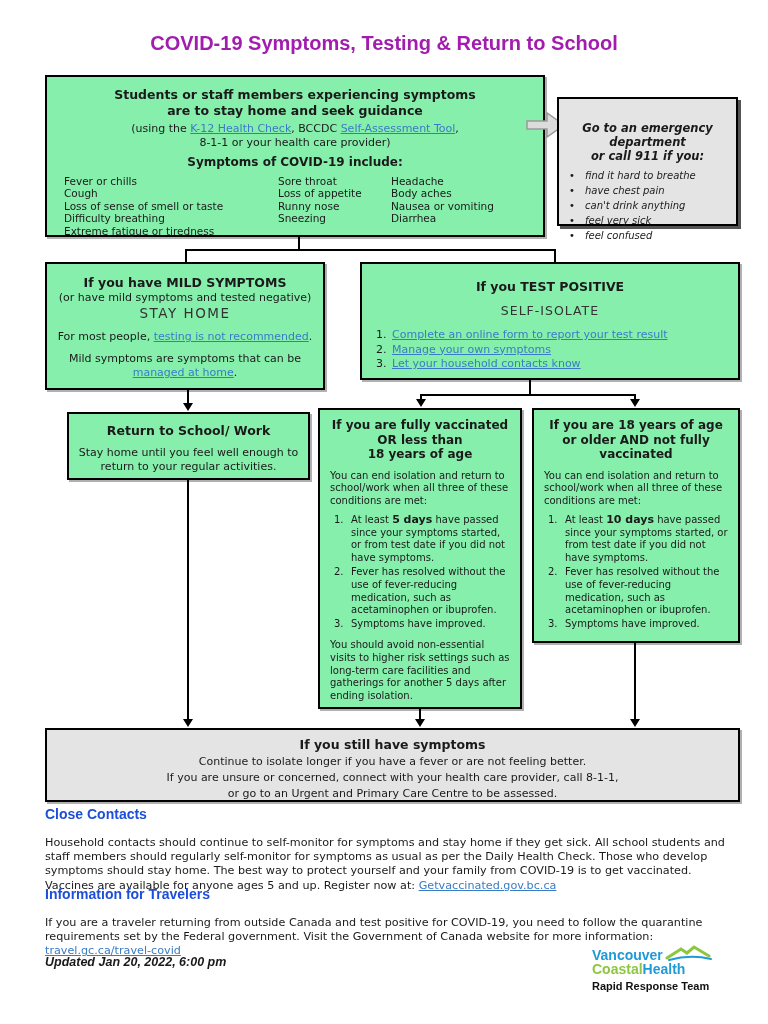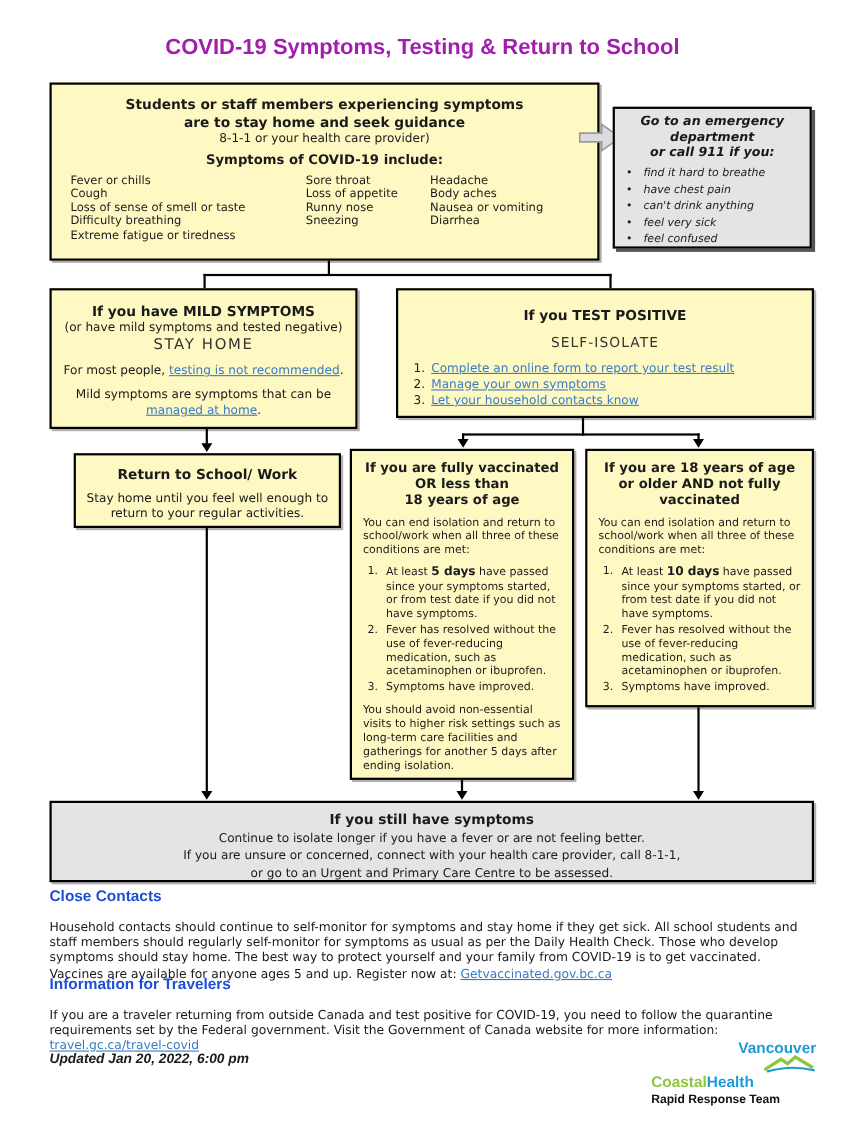--- a/index.html
+++ b/index.html
@@ -3,42 +3,42 @@
 <meta charset="utf-8">
 <style>
   * { margin:0; padding:0; box-sizing:border-box; }
   html,body { background:#fff; }
   body { width:768px; height:1024px; font-family:"DejaVu Sans", sans-serif; color:#1a1a1a; position:relative; }
   #page { position:absolute; inset:0; width:768px; height:1024px; background:#fff; overflow:hidden; }
 
   .title { position:absolute; top:32px; left:0; width:768px; text-align:center;
            font-family:"Liberation Sans", sans-serif; font-weight:bold; font-size:20px; color:#a21caf; }
 
-  .box { position:absolute; background:#fef9c3; border:2px solid #000; }
+  .box { position:absolute; background:#86efac; border:2px solid #000; }
   .box.shadow { box-shadow:2px 2px 0 #b0b0b0; }
   .gray { background:#e4e4e4; }
 
   .line { position:absolute; background:#000; }
   .arrowhead { position:absolute; width:0; height:0;
                border-left:5px solid transparent; border-right:5px solid transparent;
                border-top:8px solid #000; }
 
   .link { color:#3a7cc4; text-decoration:underline; cursor:pointer; }
 
   
   .topbox { left:45px; top:75px; width:500px; height:162px; padding-top:10px; }
   .topbox .h { text-align:center; font-weight:bold; font-size:12.5px; line-height:16px; }
   .topbox .g { text-align:center; font-size:11px; line-height:14px; }
   .topbox .symh { text-align:center; font-weight:bold; font-size:12px; margin-top:5px; }
   .symcols { display:flex; padding:6px 0 0 17px; font-size:10.5px; line-height:12.4px; }
   .symcols .c1 { width:214px; } .symcols .c2 { width:113px; } .symcols .c3 { flex:1; }
 
   
   .emerbox { left:557px; top:97px; width:181px; height:129px; border:2px solid #000;
-             box-shadow:3px 3px 0 #555; padding-top:4px; }
+             box-shadow:3px 3px 0 #555; padding-top:22px; }
   .emerbox .t { text-align:center; font-weight:bold; font-style:italic; font-size:11.5px; line-height:14px; }
   .emerbox ul { list-style:none; margin-top:5px; }
   .emerbox li { font-style:italic; font-size:10px; line-height:15px; display:flex; }
   .emerbox li .blt { width:26px; text-align:center; flex-shrink:0; }
 
   .blockarrow { position:absolute; left:526px; top:110px; }
 
   
   .mildbox { left:45px; top:262px; width:280px; height:128px; text-align:center; padding-top:11px; }
   .mildbox .t { font-weight:bold; font-size:12.5px; line-height:16px; }
@@ -79,36 +79,37 @@
 
   
   .section { position:absolute; left:45px; width:695px; }
   .sec-h { font-family:"Liberation Sans", sans-serif; font-weight:bold; font-size:14px; color:#1d4ed8; }
   .sec-p { font-size:11.2px; line-height:14.2px; margin-top:14px; }
 
   .updated { position:absolute; left:45px; top:955px; font-weight:bold; font-style:italic;
              font-size:12.5px; font-family:"Liberation Sans", sans-serif; }
 
   .logo { position:absolute; left:592px; top:945px; width:150px; font-family:"Liberation Sans", sans-serif; }
-  .logo .r1 { display:flex; align-items:flex-end;flex-direction:column; }
+  .logo .r1 { display:flex; align-items:flex-end; }
   .logo .r1 .van { font-weight:bold; font-size:14px; color:#1f9ad6; line-height:14px; }
   .logo .r2 { font-weight:bold; font-size:14px; line-height:15px; }
   .logo .r2 .green { color:#8dc63f; } .logo .r2 .blue { color:#1f9ad6; }
   .logo .r3 { font-weight:bold; font-size:11px; color:#111; margin-top:3px; }
 </style>
 </head>
 <body>
 
 <div id="page">
 
   <div class="title">COVID-19 Symptoms, Testing &amp; Return to School</div>
 
   <div class="box shadow topbox">
     <div class="h">Students or staff members experiencing symptoms</div>
     <div class="h">are to stay home and seek guidance</div>
+    <div class="g" style="margin-top:3px;"><span>(using the </span><span class="link">K-12 Health Check</span><span>, BCCDC </span><span class="link">Self-Assessment Tool</span><span>,</span></div>
     <div class="g">8-1-1 or your health care provider)</div>
     <div class="symh">Symptoms of COVID-19 include:</div>
     <div class="symcols">
       <div class="c1">
         <div>Fever or chills</div>
         <div>Cough</div>
         <div>Loss of sense of smell or taste</div>
         <div>Difficulty breathing</div>
         <div>Extreme fatigue or tiredness</div>
       </div>

